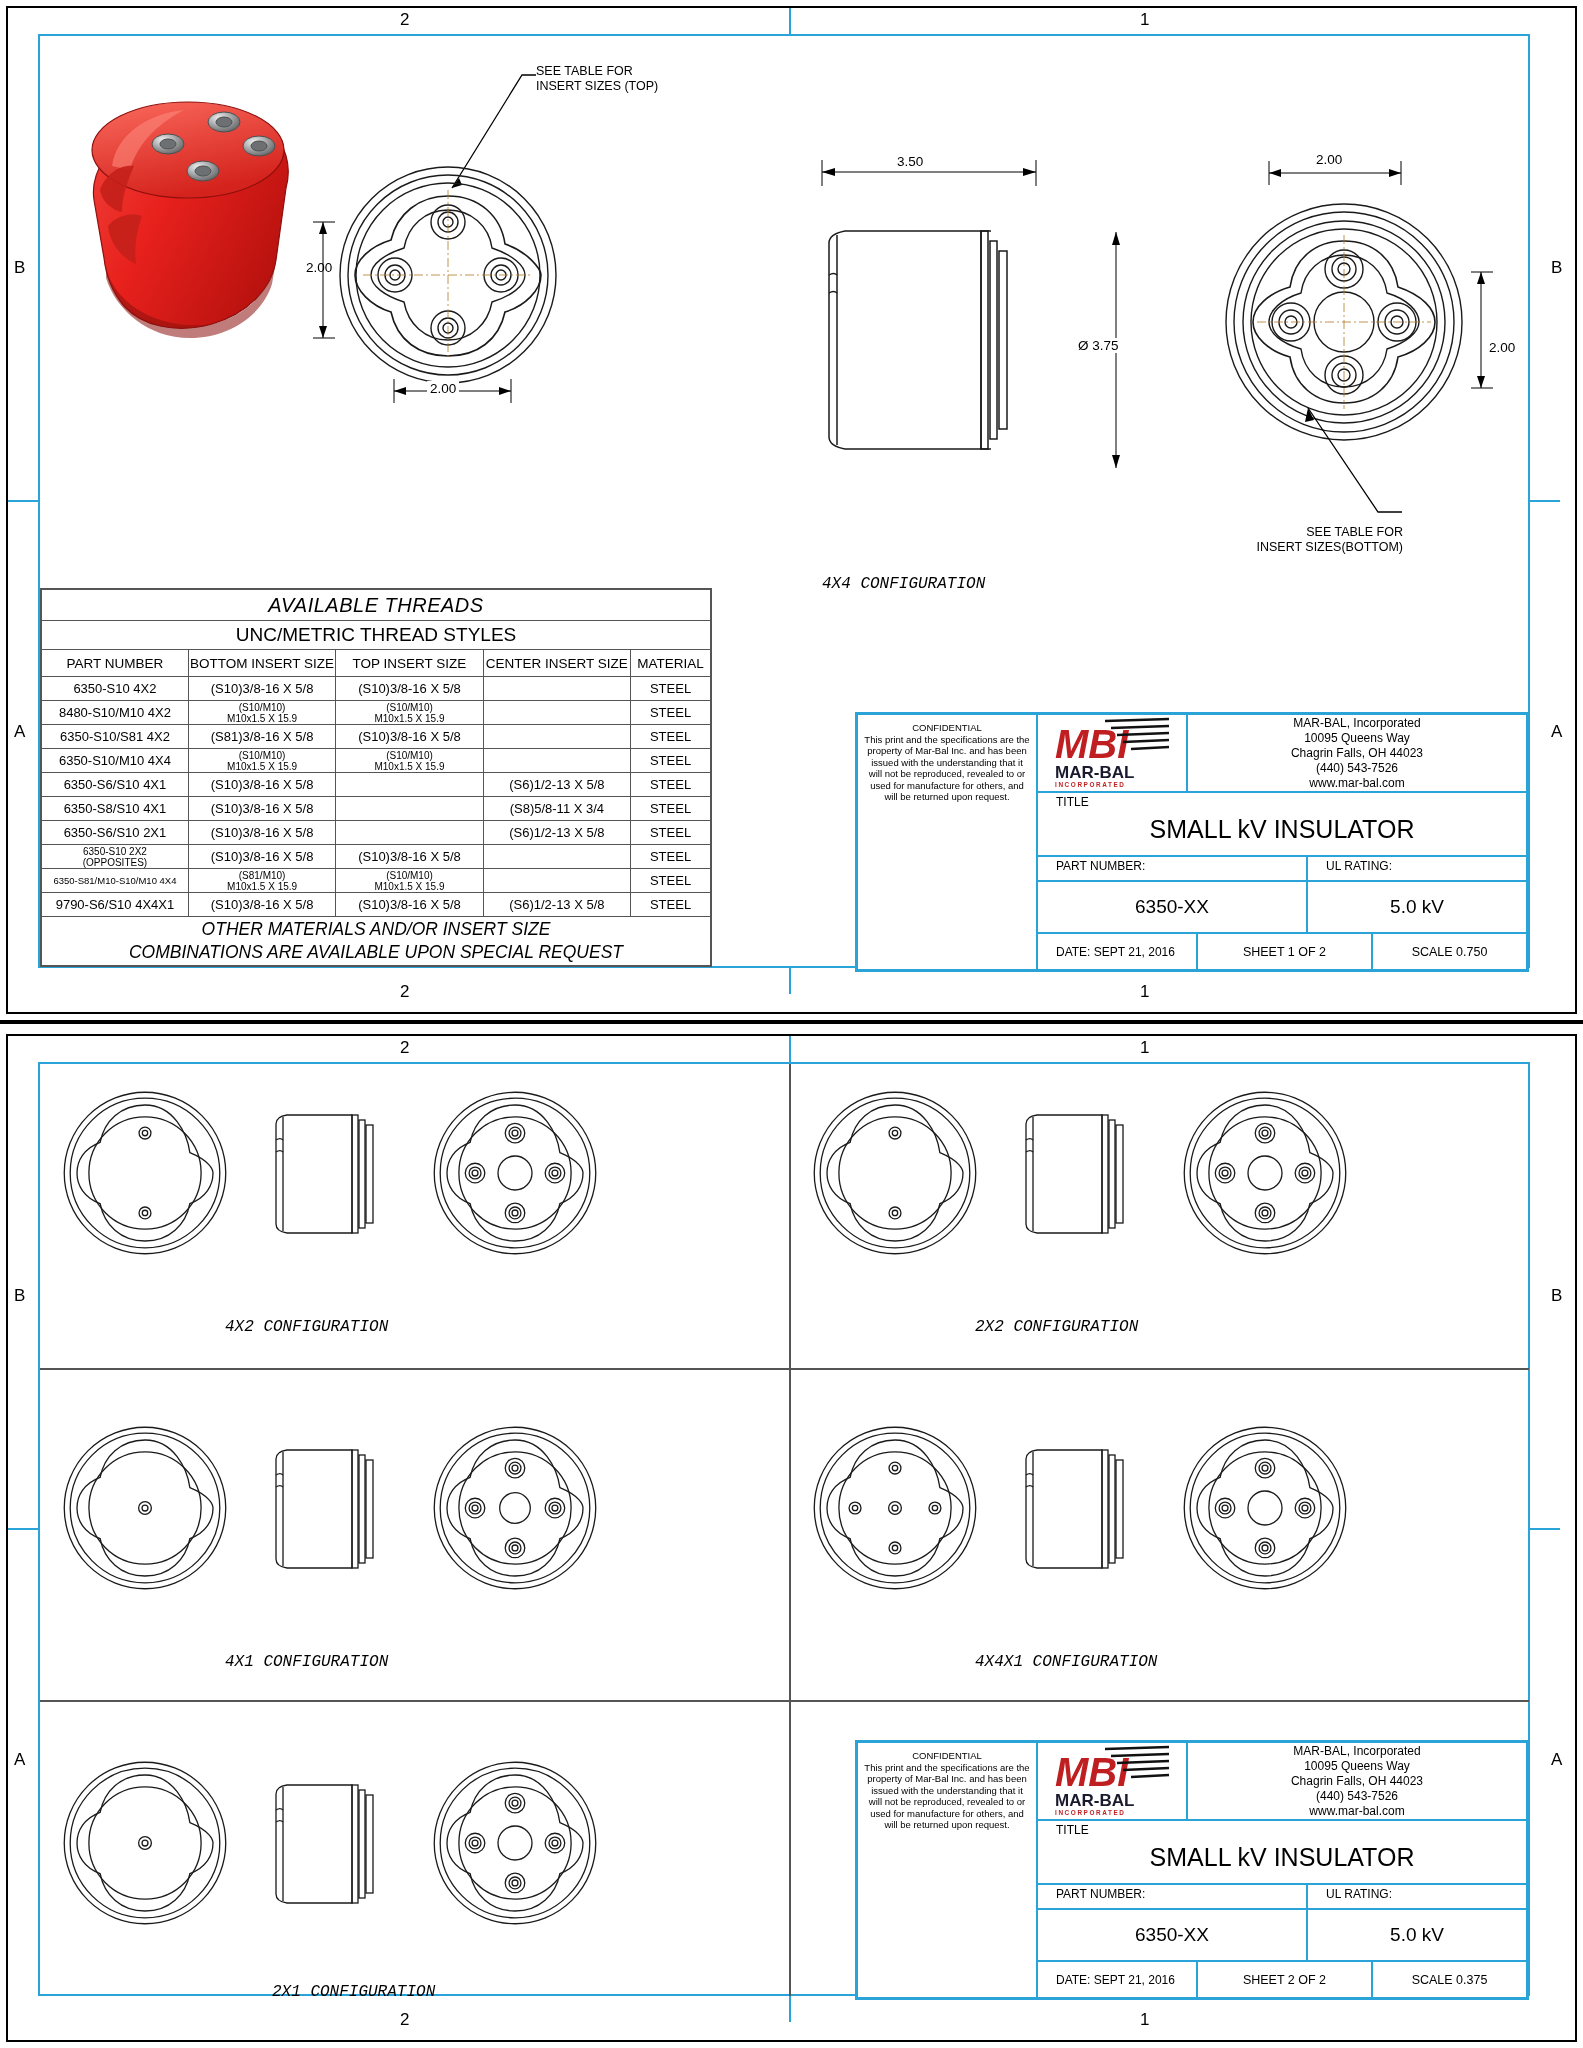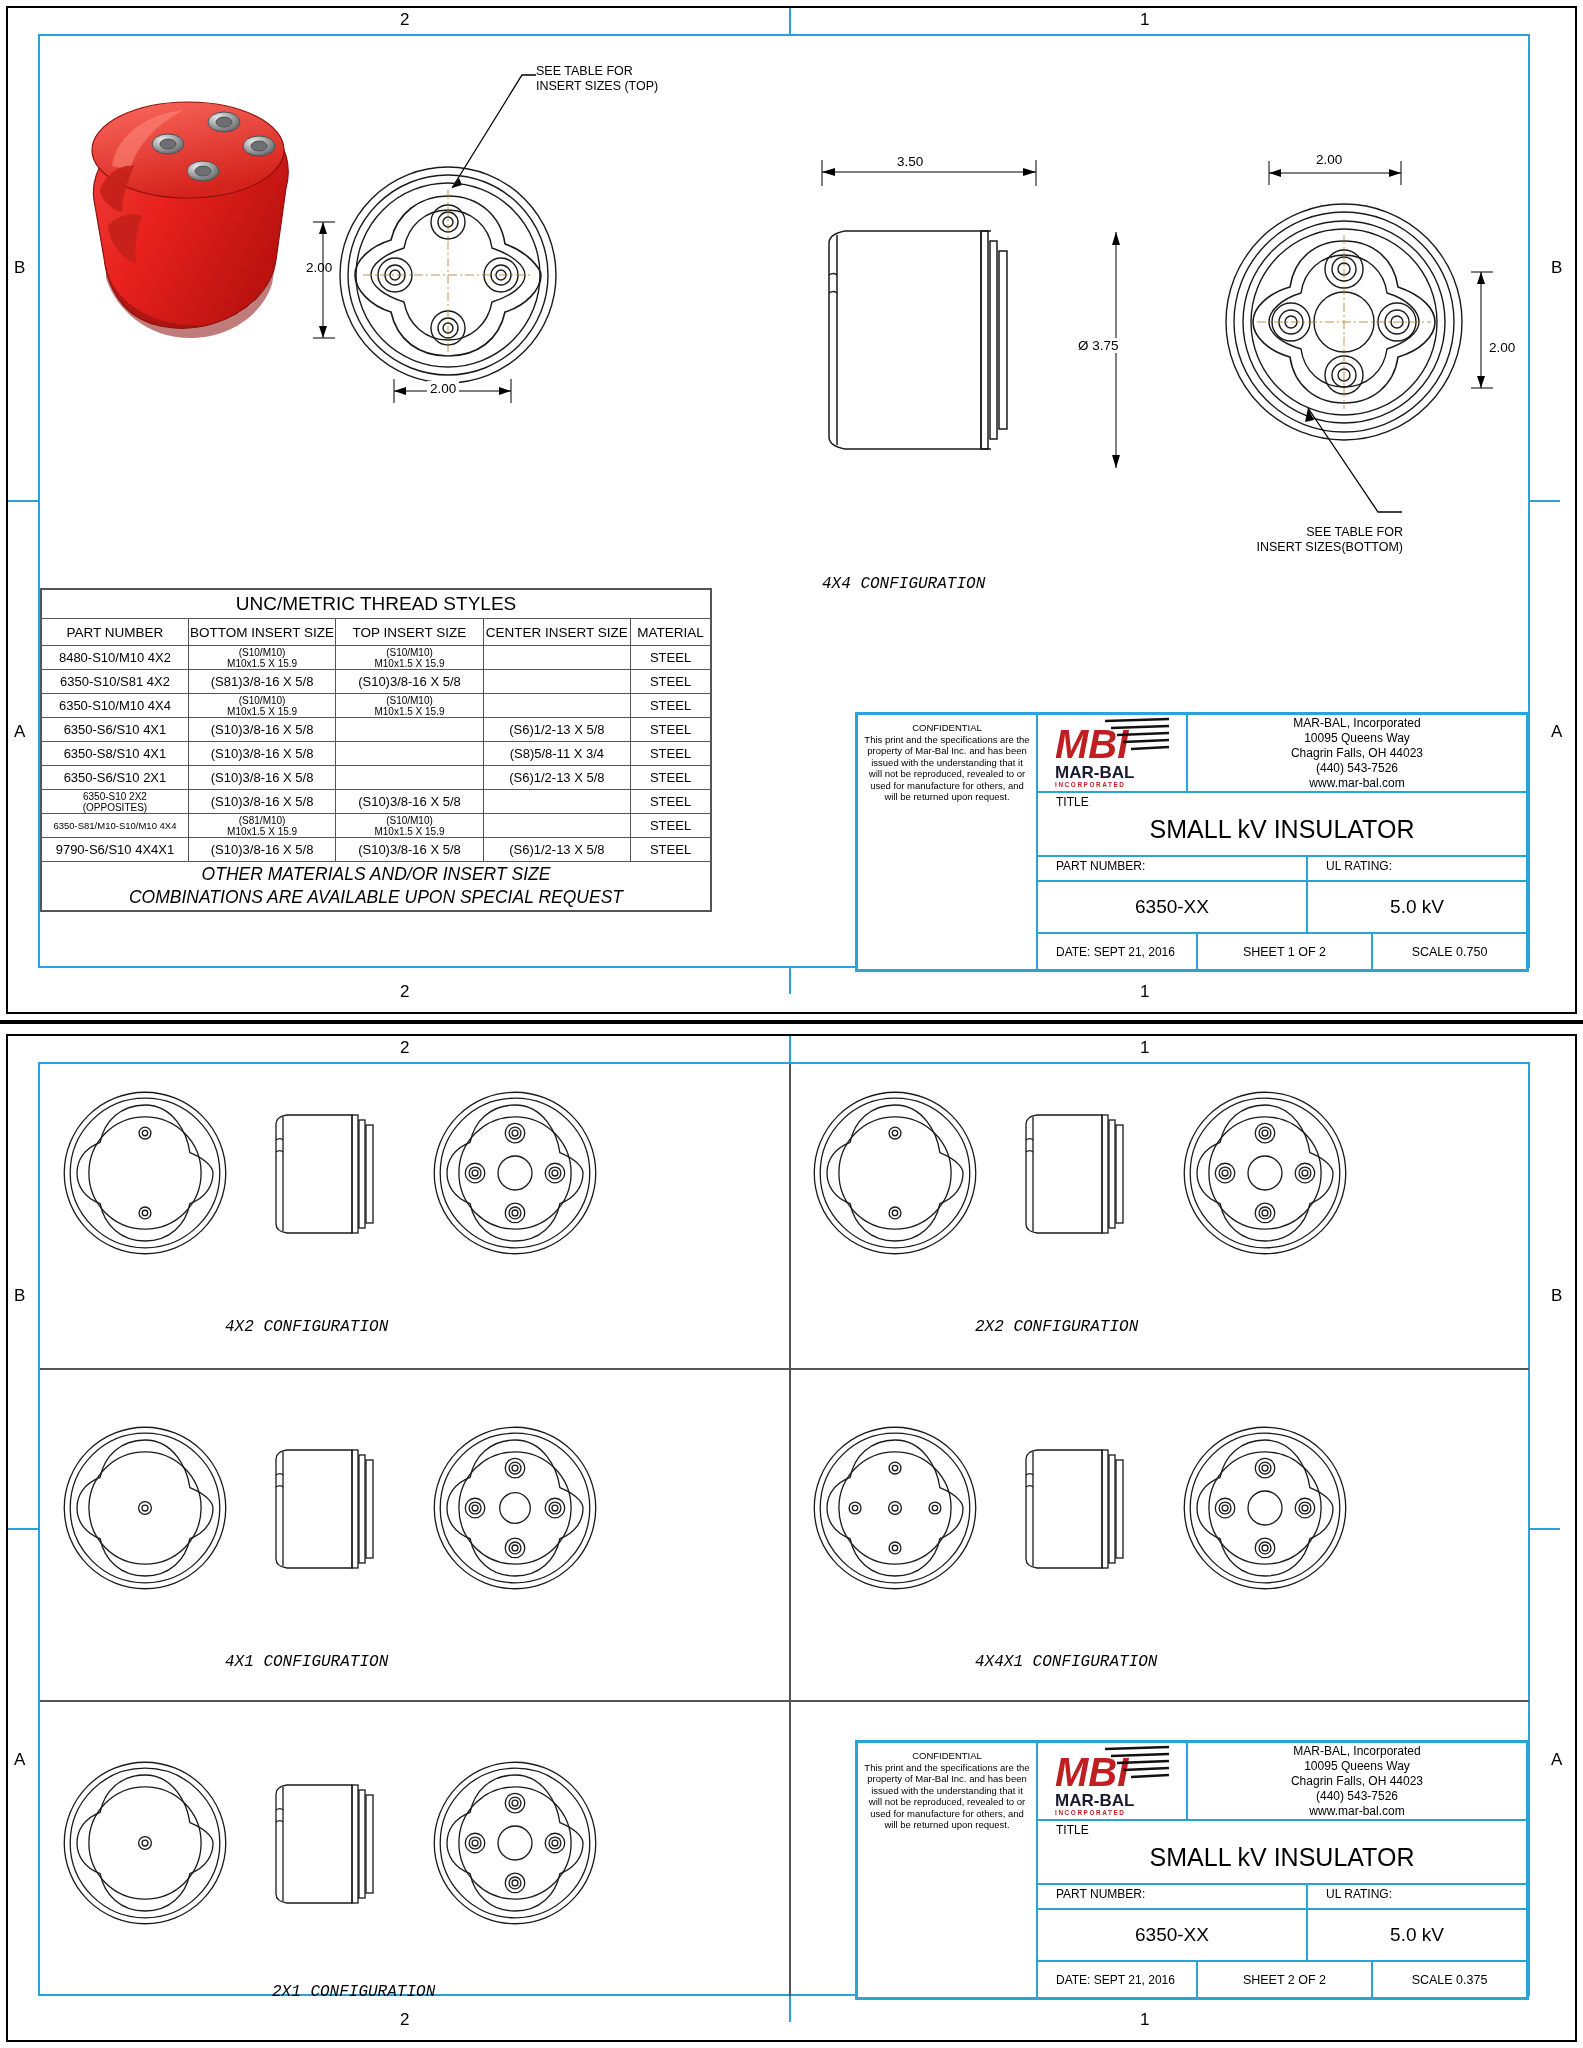--- a/index.html
+++ b/index.html
@@ -265,28 +265,38 @@
     <polygon points="18,8 24,20 15,22" fill="#000"></polygon>
   </svg>
   <div class="note" style="left:1103px;top:525px;text-align:right;width:300px;">
     <div>SEE TABLE FOR</div>
     <div>INSERT SIZES(BOTTOM)</div>
   </div>
 
   <table class="thr-table">
     <tbody id="thr-body">
         <tr>
+          <td class="tt-title" colspan="5">AVAILABLE THREADS</td>
+        </tr>
+        <tr>
           <td class="tt-sub" colspan="5">UNC/METRIC THREAD STYLES</td>
         </tr>
         <tr>
           <th class="tt-head" style="width:22%">PART NUMBER</th>
           <th class="tt-head" style="width:22%">BOTTOM INSERT SIZE</th>
           <th class="tt-head" style="width:22%">TOP INSERT SIZE</th>
           <th class="tt-head" style="width:22%">CENTER INSERT SIZE</th>
           <th class="tt-head" style="width:12%">MATERIAL</th>
+        </tr>
+        <tr>
+          <td class="tt-cell">6350-S10 4X2</td>
+          <td class="tt-cell">(S10)3/8-16 X 5/8</td>
+          <td class="tt-cell">(S10)3/8-16 X 5/8</td>
+          <td class="tt-cell"></td>
+          <td class="tt-cell">STEEL</td>
         </tr>
         <tr>
           <td class="tt-cell">8480-S10/M10 4X2</td>
           <td class="tt-cell small">(S10/M10)<br>M10x1.5 X 15.9</td>
           <td class="tt-cell small">(S10/M10)<br>M10x1.5 X 15.9</td>
           <td class="tt-cell"></td>
           <td class="tt-cell">STEEL</td>
         </tr>
         <tr>
           <td class="tt-cell">6350-S10/S81 4X2</td>

